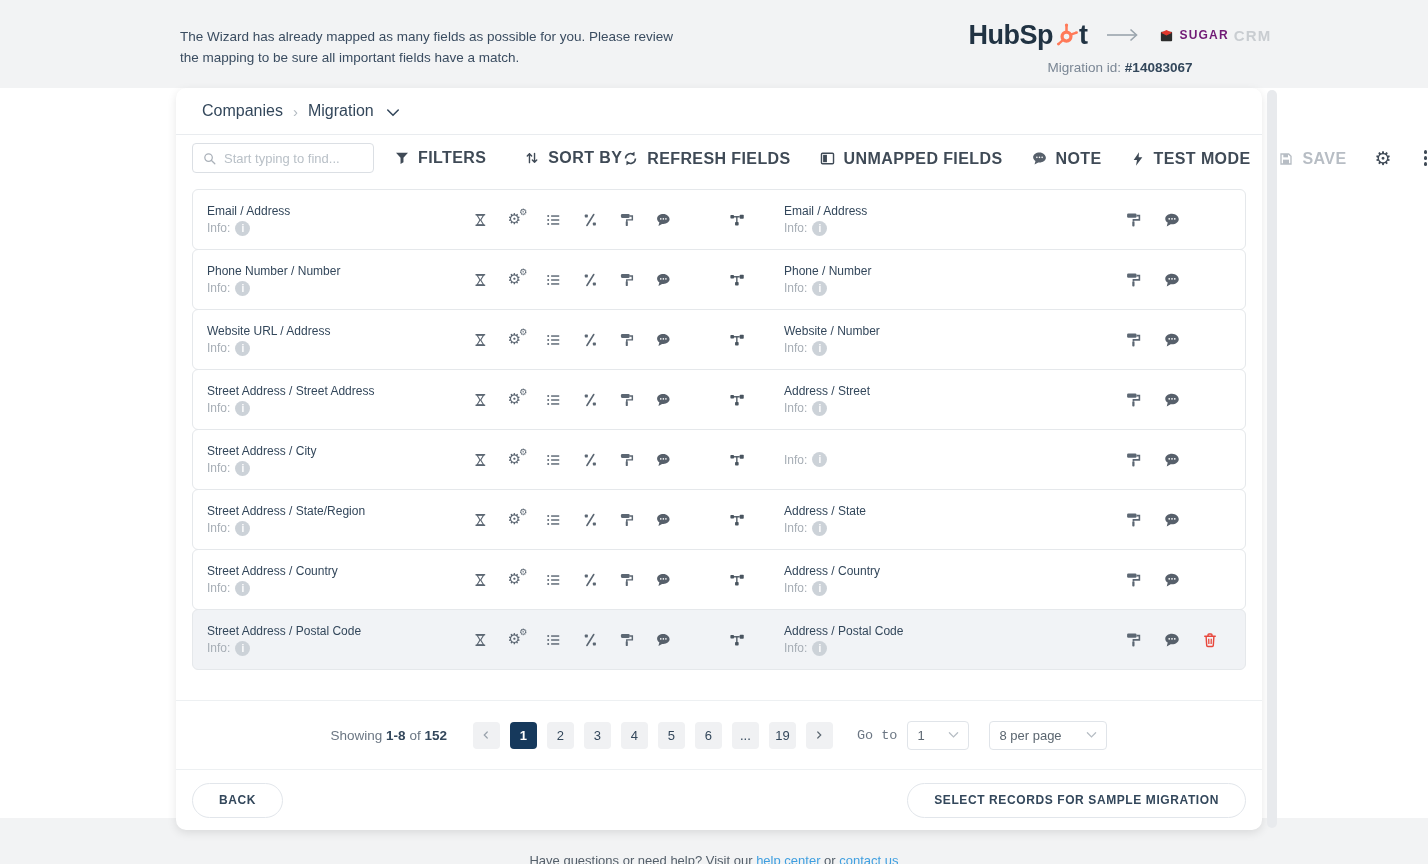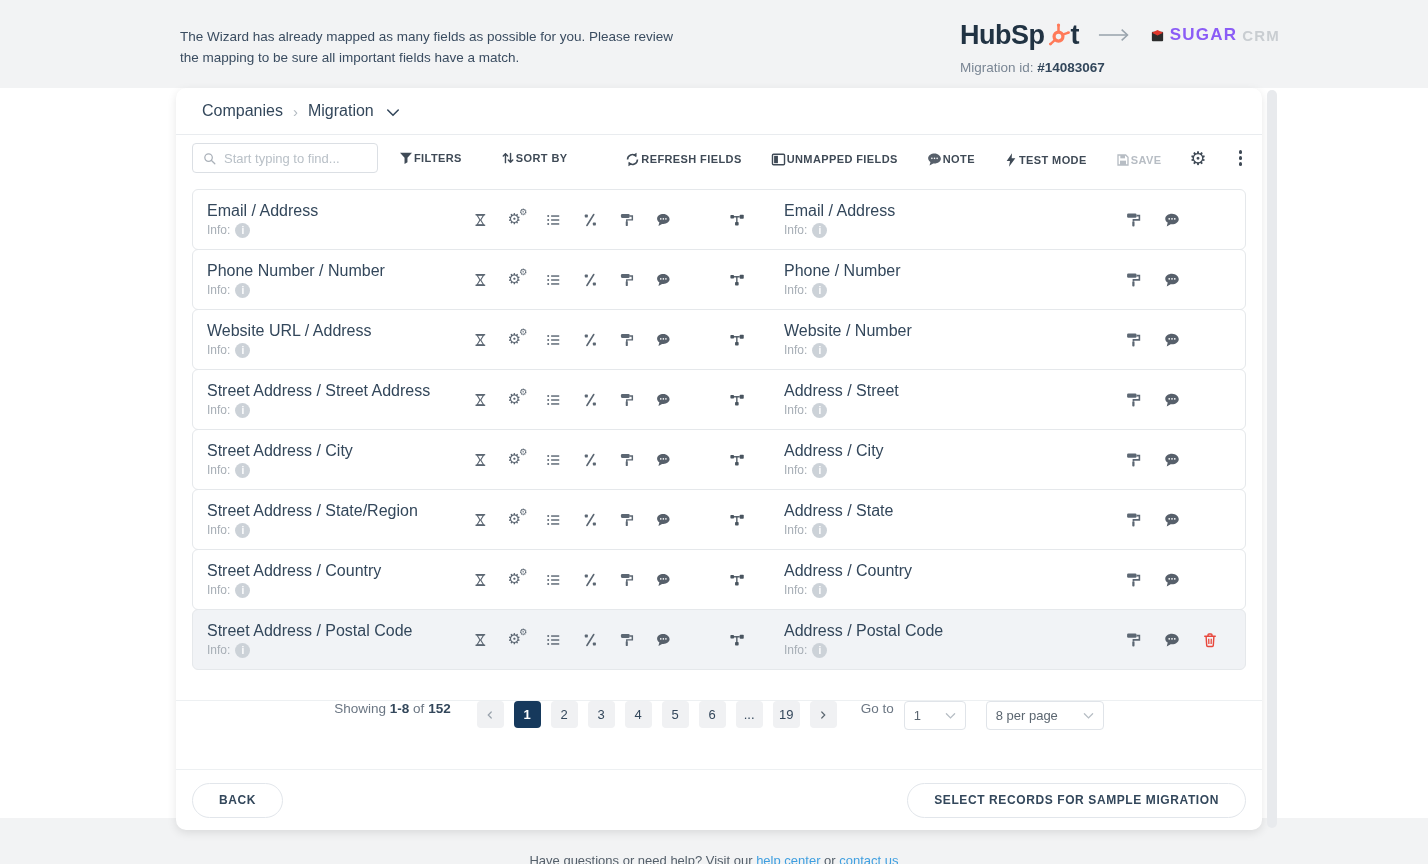--- a/index.html
+++ b/index.html
@@ -9,23 +9,23 @@
   .white-band { position:absolute; left:0; top:88px; width:1428px; height:730px; background:#ffffff; }
 
   
   .top-header { position:absolute; left:0; top:0; width:1428px; height:88px; background:#f2f3f4; }
   .wizard-msg { position:absolute; left:180px; top:26px; width:510px;
     font-size:13.5px; line-height:21px; color:#3a4c60; }
   .logo-zone { position:absolute; left:960px; top:16px; width:320px; }
   .logo-row { display:flex; align-items:center; justify-content:center; gap:18px; height:38px; }
   .hubspot-logo { display:flex; align-items:center; font-weight:bold; font-size:27px; color:#213343; letter-spacing:-0.5px; }
   .sugar-logo { display:flex; align-items:center; gap:5px; }
-  .sugar-txt { font-weight:bold; font-size:17px; letter-spacing:1.2px; color:#8b5cf6;text-align:center; }
+  .sugar-txt { font-weight:bold; font-size:12px; letter-spacing:1.2px; color:#701a75;text-align:center; }
   .sugar-crm { font-weight:bold; font-size:15px; letter-spacing:1.2px; color:#c9cdd1; }
-  .migration-id { margin-top:6px; font-size:13.5px; color:#7a8694; }
+  .migration-id { text-align:center; margin-top:6px; font-size:13.5px; color:#7a8694; }
   .migration-id b { color:#33475b; }
 
   
   .card { position:absolute; left:176px; top:88px; width:1086px; height:742px;
     background:#fff; border-radius:10px; box-shadow:0 3px 10px rgba(0,0,0,0.10); }
   .scroll-strip { position:absolute; left:1267px; top:90px; width:10px; height:738px;
     background:#e8eaed; border-radius:5px; }
 
   
   .breadcrumb { height:47px; display:flex; align-items:center; padding:0 26px;
@@ -33,66 +33,66 @@
   .crumb-sep { color:#b2bac1; font-size:15px; }
   .crumb-chevron { margin-left:2px; margin-top:3px; }
 
   
   .toolbar { height:46px; display:flex; align-items:center; padding:0 16px; }
   .search-box { width:186px; height:30px; border:1px solid #dbdfe4; border-radius:4px;
     display:flex; align-items:center; padding:0 9px; gap:7px; background:#fff; }
   .search-box input { border:none; outline:none; width:140px; font-size:13px; color:#33475b;
     font-family:"Liberation Sans", sans-serif; }
   .search-box input::placeholder { color:#b9c0c7; }
-  .tb-item { display:flex; align-items:center; cursor:pointer;
-    font-size:11px; font-weight:bold; letter-spacing:0.4px; color:#3f4a56; white-space:nowrap; }
+  .tb-item { display:flex; align-items:center; gap:8px; cursor:pointer;
+    font-size:16px; font-weight:bold; letter-spacing:0.4px; color:#3f4a56; white-space:nowrap; }
   .tb-item.disabled { color:#b7bdc4; }
   .tb-left { display:flex; align-items:center; gap:38px; margin-left:20px; }
   .tb-right { display:flex; align-items:flex-end; gap:28px; margin-left:auto; }
   .gear-glyph { font-size:19px; color:#3f4a56; line-height:1; font-family:"DejaVu Sans", sans-serif; }
   .kebab { display:flex; flex-direction:column; gap:2.5px; padding:2px 4px; cursor:pointer; }
   .kebab i { width:3.5px; height:3.5px; border-radius:50%; background:#3f4a56; }
 
   
   .rows-section { height:520px; padding:8px 16px 0 16px; border-bottom:1px solid #edf0f2; }
   .map-row { height:61px; border:1px solid #e5e8eb; border-radius:6px; background:#fff;
     display:flex; align-items:center; padding-left:14px; }
   .map-row + .map-row { margin-top:-1px; }
   .map-row.highlight { background:#f1f3f6; }
   .field-block { display:flex; flex-direction:column; gap:3px; }
   .field-block.src { width:265px; }
   .field-block.tgt { width:330px; margin-left:37px; }
-  .field-name { font-size:16px; color:#33475b; font-weight:500; }
+  .field-name { font-size:12px; color:#33475b; font-weight:500; }
   .info-line { display:flex; align-items:center; gap:5px; font-size:12px; color:#a7aeb6; }
   .info-dot { width:15px; height:15px; border-radius:50%; background:#ccd2d8; color:#fff;
     display:inline-flex; align-items:center; justify-content:center; font-size:10px; font-weight:bold; cursor:pointer; }
   .info-dot::after { content:"i"; }
   .icon-group { display:flex; align-items:center; }
   .icon-group.left-icons { width:200px; gap:20px; }
   .icon-group.right-icons { gap:20px; margin-left:auto; margin-right:16px; }
   .row-ic { width:18px; height:18px; cursor:pointer; display:block; }
   .sitemap-wrap { width:20px; margin-left:55px; cursor:pointer; }
   .cogs-wrap { position:relative; width:18px; height:18px; cursor:pointer; }
   .cogs-wrap .g1 { position:absolute; left:-1px; top:1px; font-size:15px; color:#5c6773; line-height:1;
      font-family:"DejaVu Sans", sans-serif; }
   .cogs-wrap .g2 { position:absolute; right:-2px; top:-3px; font-size:9px; color:#5c6773; line-height:1;
      font-family:"DejaVu Sans", sans-serif; }
   .trash-slot { width:26px; margin-right:22px; cursor:pointer; }
 
   
-  .pagination-bar { height:69px; display:flex; justify-content:center;
+  .pagination-bar { height:69px; display:flex; align-items:center; justify-content:center;
     gap:10px; border-bottom:1px solid #edf0f2; }
   .showing-text { font-size:13.5px; color:#6b7683; margin-right:16px; }
   .showing-text b { color:#33475b; }
   .page-btn { min-width:27px; height:27px; border:none; border-radius:4px; background:#f0f1f3;
     color:#33475b; font-size:13px; cursor:pointer; font-family:"Liberation Sans", sans-serif; padding:0 6px; }
   .page-btn.active { background:#16395c; color:#fff; font-weight:bold; }
   .nav-btn { width:27px; height:27px; border:none; border-radius:4px; background:#f0f1f3;
     display:flex; align-items:center; justify-content:center; cursor:pointer; }
-  .goto-label { font-size:13.5px; color:#6b7683; margin-left:14px; }
+  .goto-label { font-size:13.5px; color:#6b7683; margin-left:14px;font-family:Liberation Mono, monospace; }
   .mini-select { height:29px; border:1px solid #e0e4e9; border-radius:4px; background:#fff;
     display:flex; align-items:center; justify-content:space-between; padding:0 9px;
     font-size:13px; color:#5b6670; cursor:pointer; }
   .mini-select.goto { width:62px; }
   .mini-select.pagesize { width:118px; margin-left:10px; }
 
   
   .card-footer { height:60px; display:flex; align-items:center; padding:0 16px; }
   .pill-btn { height:35px; border-radius:18px; border:1px solid #e2e6eb; background:#fff;
     color:#33475b; font-size:12px; font-weight:bold; letter-spacing:0.6px; padding:0 26px;
@@ -609,21 +609,20 @@
 
     <svg class="row-ic sitemap-wrap" viewBox="0 0 24 24">
       <rect x="3.2" y="5.3" width="4.8" height="4.8" rx="1" fill="#4a5560"></rect>
       <rect x="15.6" y="5" width="5.4" height="5.4" rx="1" fill="#4a5560"></rect>
       <line x1="8" y1="7.7" x2="15.6" y2="7.7" stroke="#4a5560" stroke-width="1.8"></line>
       <line x1="11.8" y1="7.7" x2="11.8" y2="14.6" stroke="#4a5560" stroke-width="1.8"></line>
       <rect x="9.4" y="14.6" width="4.8" height="4.8" rx="1" fill="#4a5560"></rect>
     </svg>
 
     <div class="field-block tgt">
-      <span class="field-name">Address / City</span>
       <span class="info-line">
         <span>Info:</span>
         <span class="info-dot"></span>
       </span>
     </div>
 
     <div class="icon-group right-icons">
       <svg class="row-ic" viewBox="0 0 24 24">
         <rect x="2.8" y="3.4" width="12.6" height="5.6" rx="1.6" fill="#5c6773"></rect>
         <path d="M15.4,6.2 H19.2 V11.8 H11.2 V13.6" fill="none" stroke="#5c6773" stroke-width="2.1"></path>

